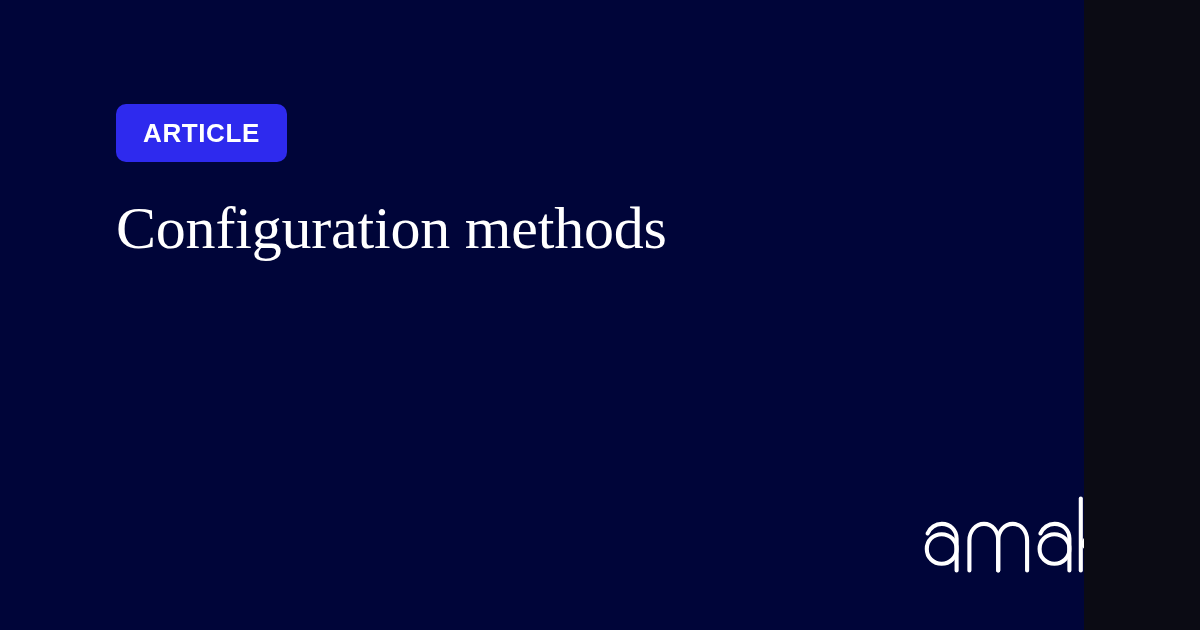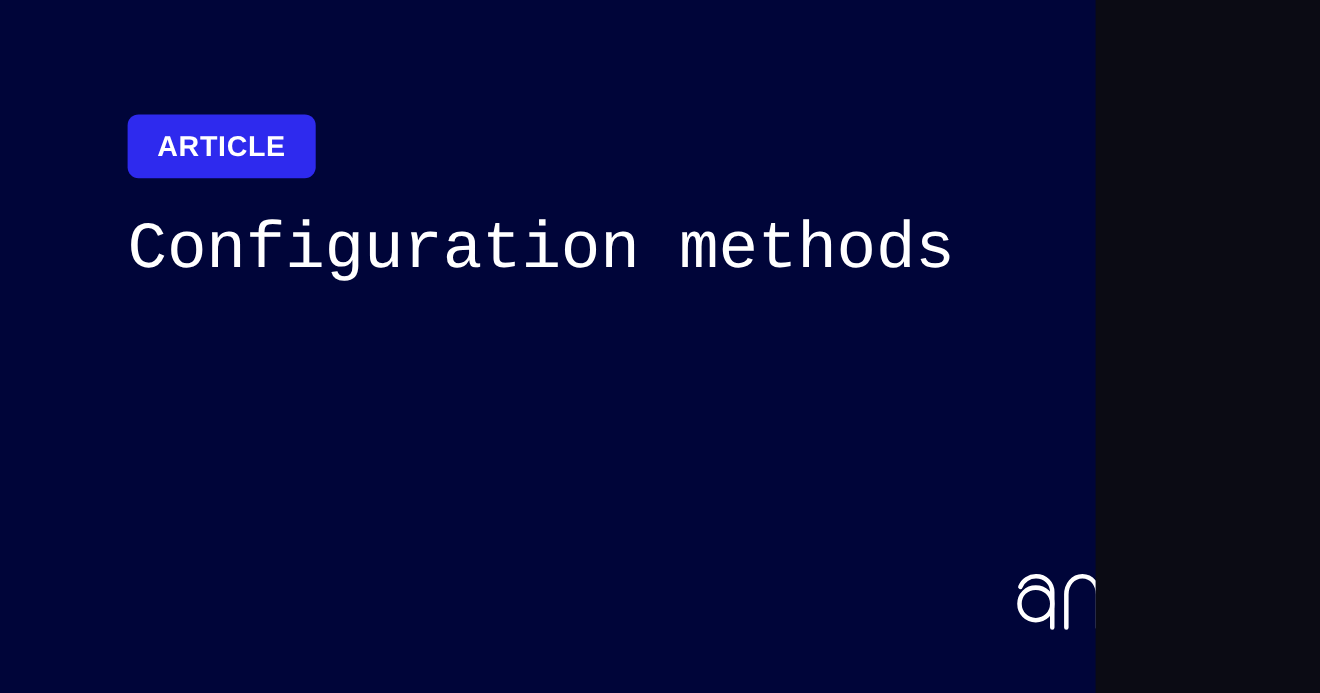--- a/index.html
+++ b/index.html
@@ -5,21 +5,21 @@
   html, body {
     margin: 0;
     padding: 0;
   }
   body {
     font-family: "Liberation Sans", sans-serif;
     background: #0b0b14;
   }
   #card {
     position: relative;
-    width: 996px;
+    width: 1084px;
     height: 630px;
     overflow: hidden;
     background: #000539;
     box-sizing: border-box;
   }
   #badge {
     position: absolute;
     left: 116px;
     top: 104px;
     height: 58px;
@@ -39,21 +39,21 @@
     color: #ffffff;
     letter-spacing: 0.6px;
     white-space: nowrap;
   }
   #title {
     position: absolute;
     left: 116px;
     top: 193px;
     width: 860px;
     margin: 0;
-    font-family: Liberation Mono, monospace;
+    font-family: Liberation Serif, serif;
     font-size: 60px;
     font-weight: 400;
     line-height: 1.18;
     letter-spacing: -0.2px;
     color: #ffffff;
   }
   #logo {
     position: absolute;
     left: 922px;
     top: 492px;

